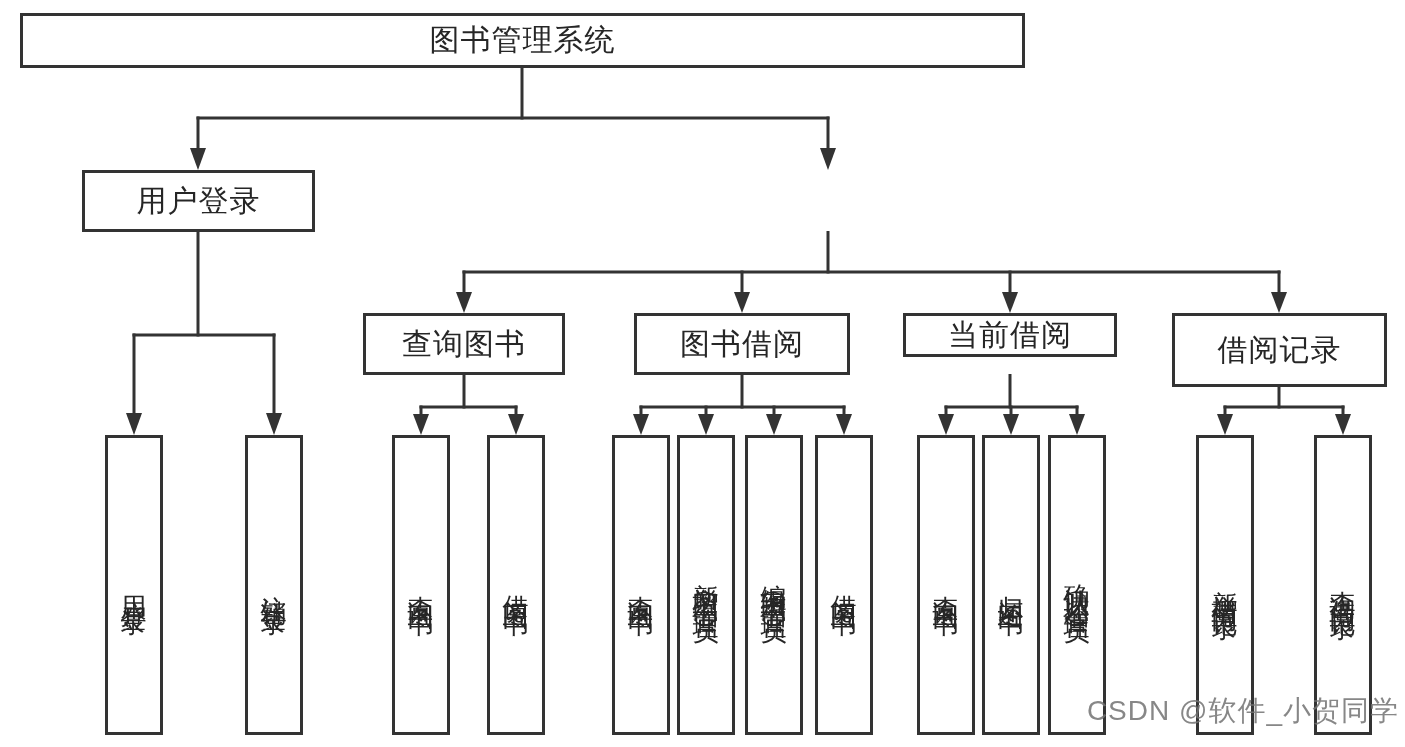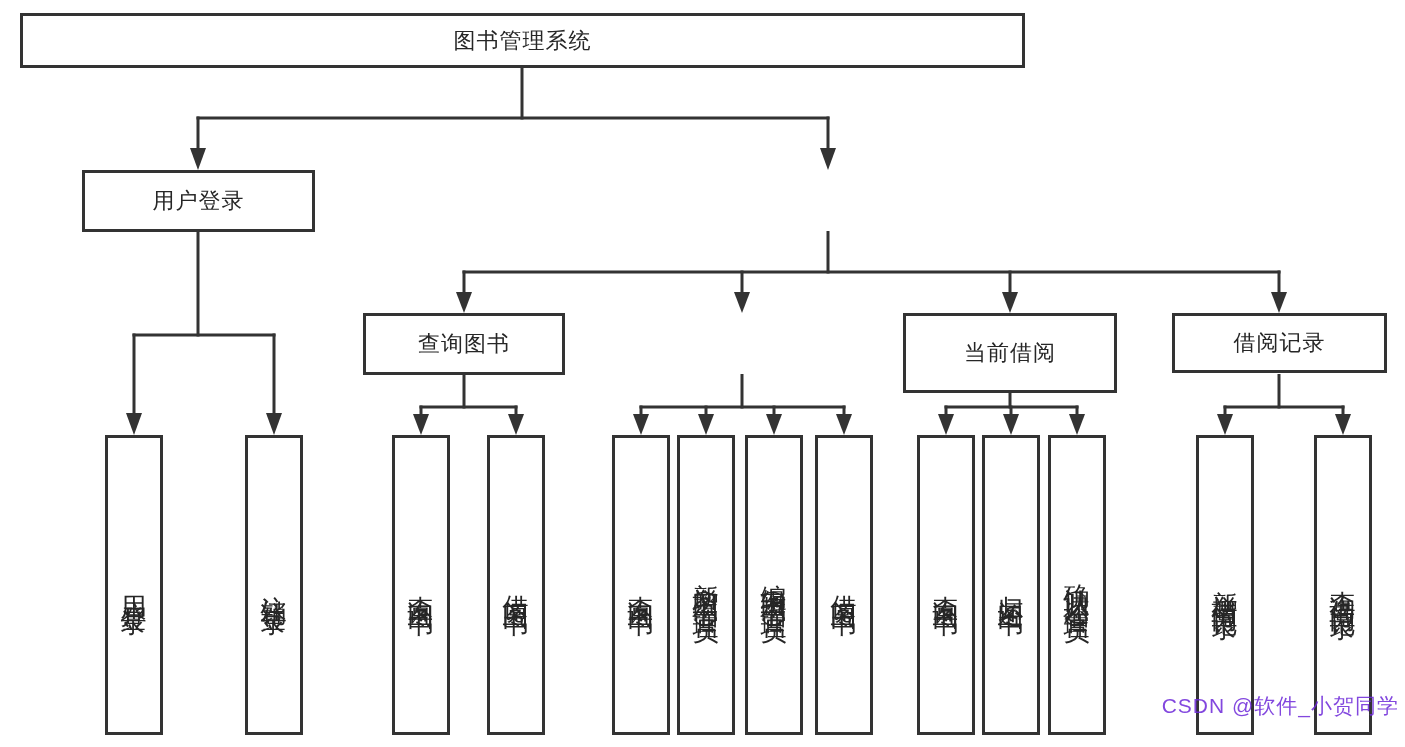--- a/index.html
+++ b/index.html
@@ -22,34 +22,34 @@
     box-sizing: border-box;
     background: #ffffff;
     border: 3px solid #333333;
     color: #262626;
     display: flex;
     align-items: center;
     justify-content: center;
     z-index: 2;
     text-align: center;
   }
-  .h { font-size: 22px; letter-spacing: 1px; }
+  .h { font-size: 30px; letter-spacing: 1px; }
   .v {
     writing-mode: vertical-rl;
     font-size: 26px;
     letter-spacing: 5px;
     line-height: 1;
   }
   #watermark {
     position: absolute;
     right: 6px;
     top: 692px;
     z-index: 3;
-    font-size: 21px;
-    color: #6d28d9;
+    font-size: 28px;
+    color: #737373;
     opacity: 0.85;
     letter-spacing: 1px;
     white-space: nowrap;
   }
 </style>
 </head>
 <body>
 
 <div id="canvas">
 
@@ -129,22 +129,23 @@
         <polygon points="1335,414 1351,414 1343,435" stroke="none"></polygon>
       </g>
     </g>
   </svg>
 
   <div class="node h" style="left:20px; top:13px; width:1005px; height:55px;">图书管理系统</div>
 
   <div class="node h" style="left:82px; top:170px; width:233px; height:62px;">用户登录</div>
 
   <div class="node h" style="left:363px; top:313px; width:202px; height:62px;">查询图书</div>
-  <div class="node h" style="left:903px; top:313px; width:214px; height:80px;">当前借阅</div>
-  <div class="node h" style="left:1172px; top:313px; width:215px; height:60px;">借阅记录</div>
+  <div class="node h" style="left:634px; top:313px; width:216px; height:62px;">图书借阅</div>
+  <div class="node h" style="left:903px; top:313px; width:214px; height:44px;">当前借阅</div>
+  <div class="node h" style="left:1172px; top:313px; width:215px; height:74px;">借阅记录</div>
 
   <div class="node v" style="left:105px; top:435px; width:58px; height:300px;">用户登录</div>
   <div class="node v" style="left:245px; top:435px; width:58px; height:300px;">注销登录</div>
 
   <div class="node v" style="left:392px; top:435px; width:58px; height:300px;">查询图书</div>
   <div class="node v" style="left:487px; top:435px; width:58px; height:300px;">借阅图书</div>
 
   <div class="node v" style="left:612px; top:435px; width:58px; height:300px;">查询图书</div>
   <div class="node v" style="left:677px; top:435px; width:58px; height:300px;">新增图书（管理员）</div>
   <div class="node v" style="left:745px; top:435px; width:58px; height:300px;">编辑图书（管理员）</div>

